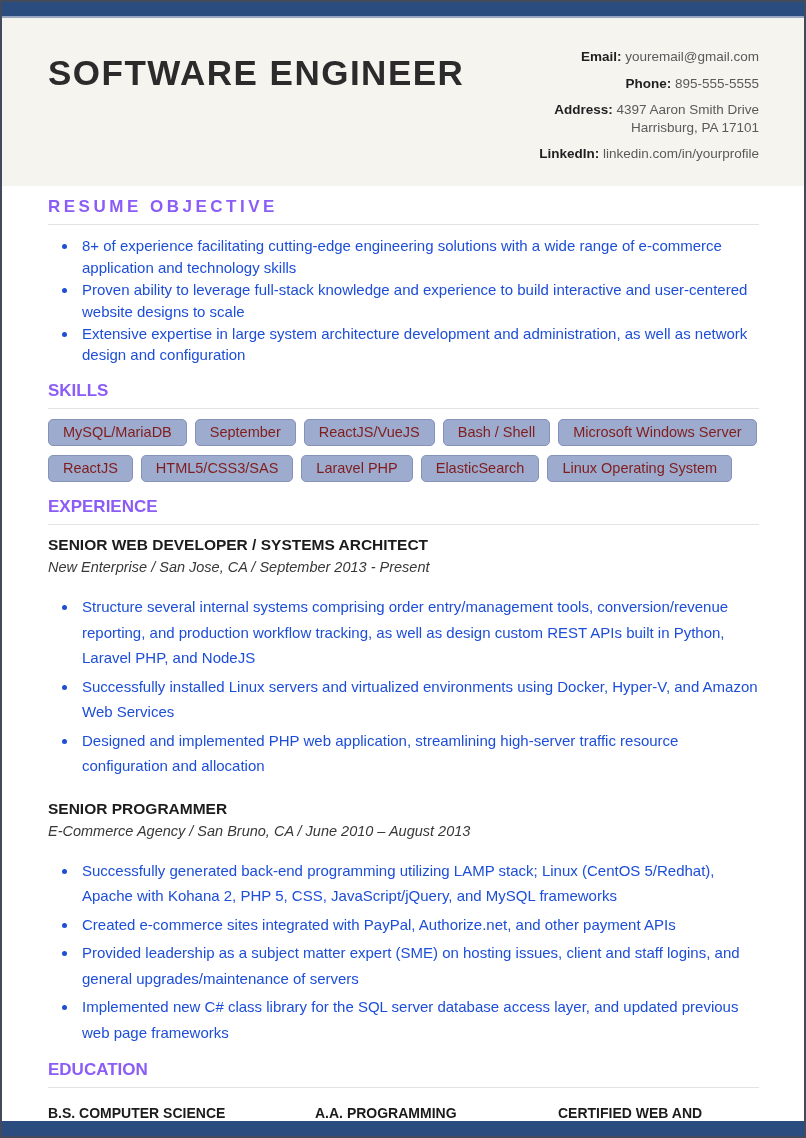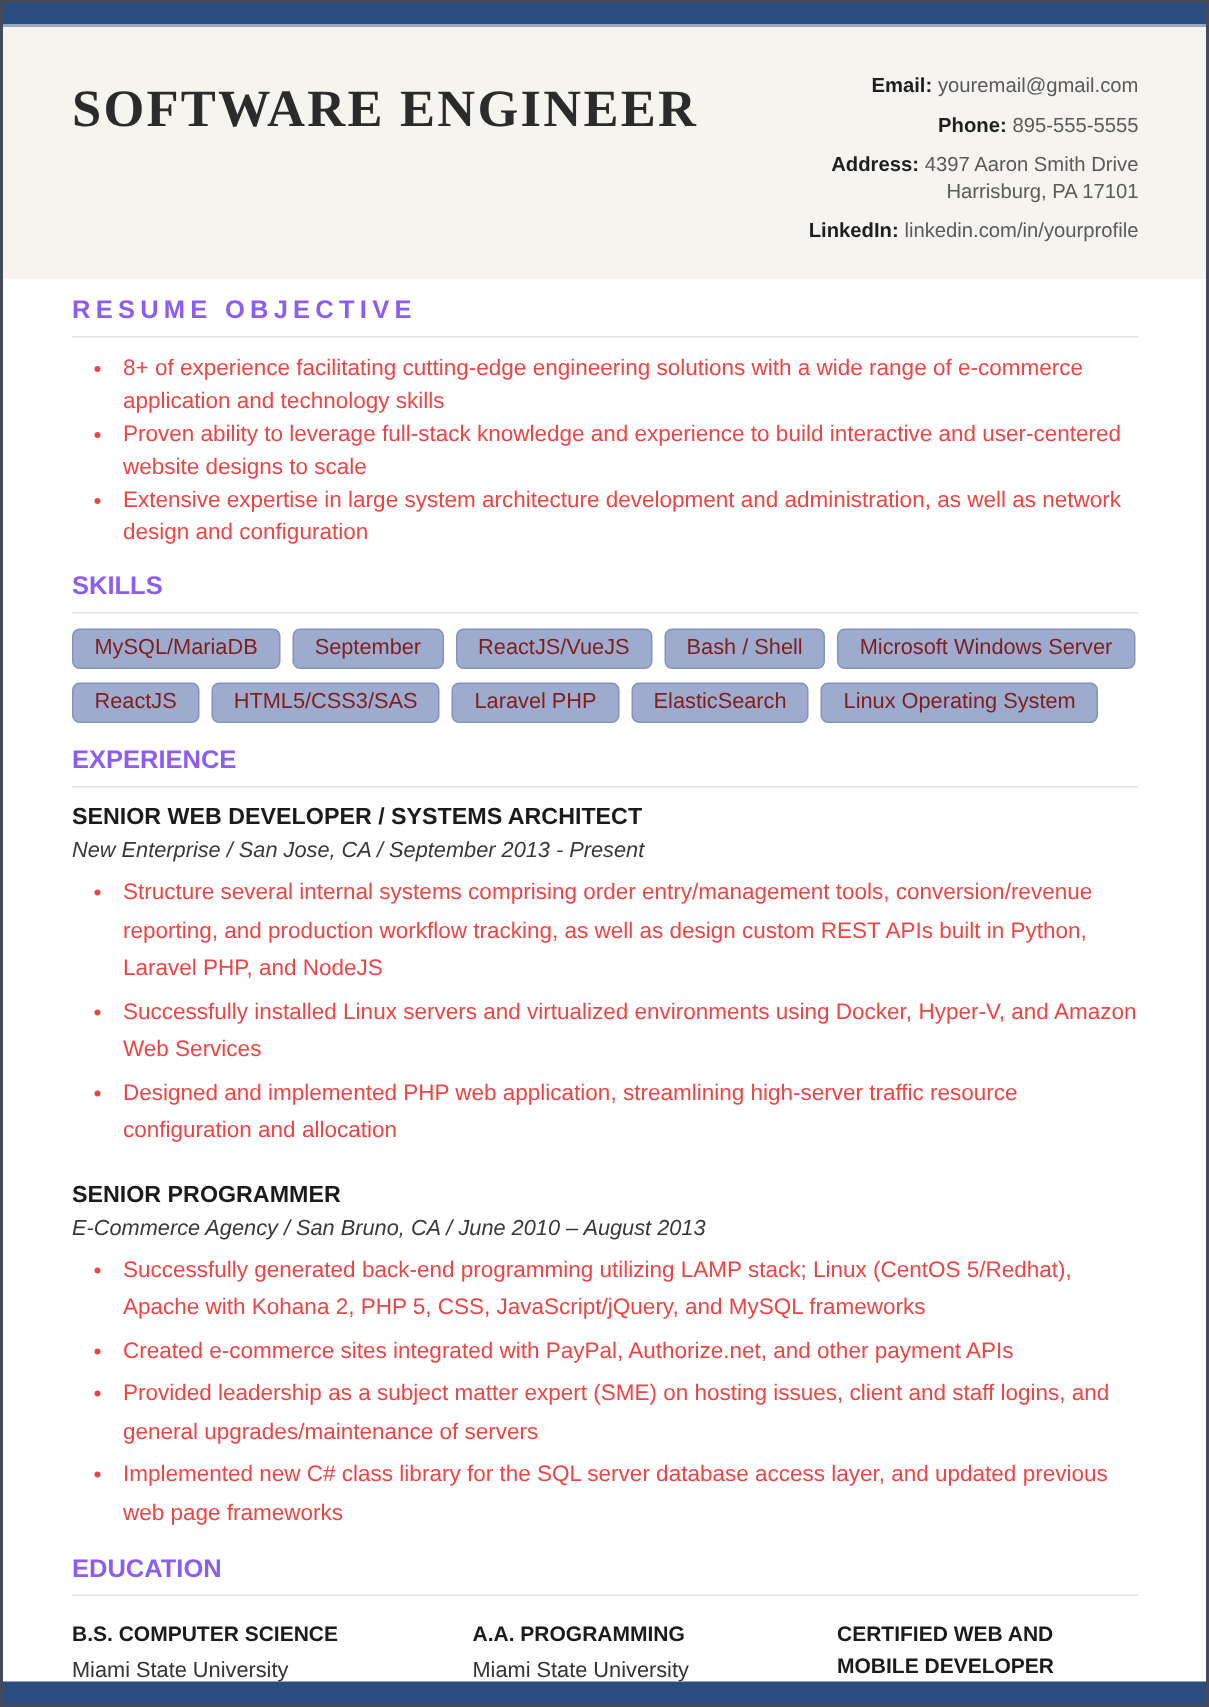--- a/index.html
+++ b/index.html
@@ -26,21 +26,21 @@
     background: var(--accent, #2a4c7e);
   }
   .header {
     background: var(--header_bg, #f6f4ef);
     height: 168px;
     padding: 28px 45px 24px 46px;
     display: flex;
     justify-content: space-between;
     align-items: flex-start;
   }
-  .title-block { padding-top: 8px; font-family: Liberation Serif, serif; }
+  .title-block { padding-top: 8px; }
   .resume-title {
     font-size: 35px;
     font-weight: 600;
     letter-spacing: 1.5px;
     color: #2b2b2b;
     line-height: 1.1;
   }
   .resume-subtitle {
     margin-top: 24px;
     font-size: 15px;
@@ -60,21 +60,21 @@
   .section-heading {
     font-size: 17px;
     font-weight: 700;
     color: #8b5cf6;
     padding-bottom: 7px;
     border-bottom: 1px solid #e3e3e2;
   }
   .section-heading.spaced { letter-spacing: 3.5px; }
   ul.bullets {
     margin: 10px 0 0 30px;
-    color: #ef4444;
+    color: #1d4ed8;
     font-size: 15px;
   }
   ul.bullets li { line-height: 1.46; padding-left: 4px; }
   .pill-wrap {
     margin-top: 10px;
     display: flex;
     flex-wrap: wrap;
     gap: 9px 8px;
   }
   .pill {
@@ -83,21 +83,21 @@
     border-radius: 5px;
     padding: 4px 14px 5px 14px;
     font-size: 14.5px;
     color: #7f1d1d;
     white-space: nowrap;
   }
   .job { margin-top: 11px; }
   .job + .job { margin-top: 21px; }
   .job-title { font-size: 15.5px; font-weight: 700; color: #1b1b1b; }
   .job-meta { font-style: italic; font-size: 14.5px; color: #383838; margin-top: 5px; }
-  ul.bullets.loose { margin-top: 7px; }
+  ul.bullets.loose { margin-top: 19px; }
   ul.bullets.loose li { line-height: 1.7; margin-bottom: 3px; }
   .edu-grid {
     display: grid;
     grid-template-columns: 267px 243px 1fr;
     margin-top: 15px;
   }
   .edu-degree { font-size: 14px; font-weight: 700; color: #1b1b1b; line-height: 1.45; padding-right: 18px; }
   .edu-line { font-size: 14.5px; color: #333333; margin-top: 6px; }
 </style>
 </head>

